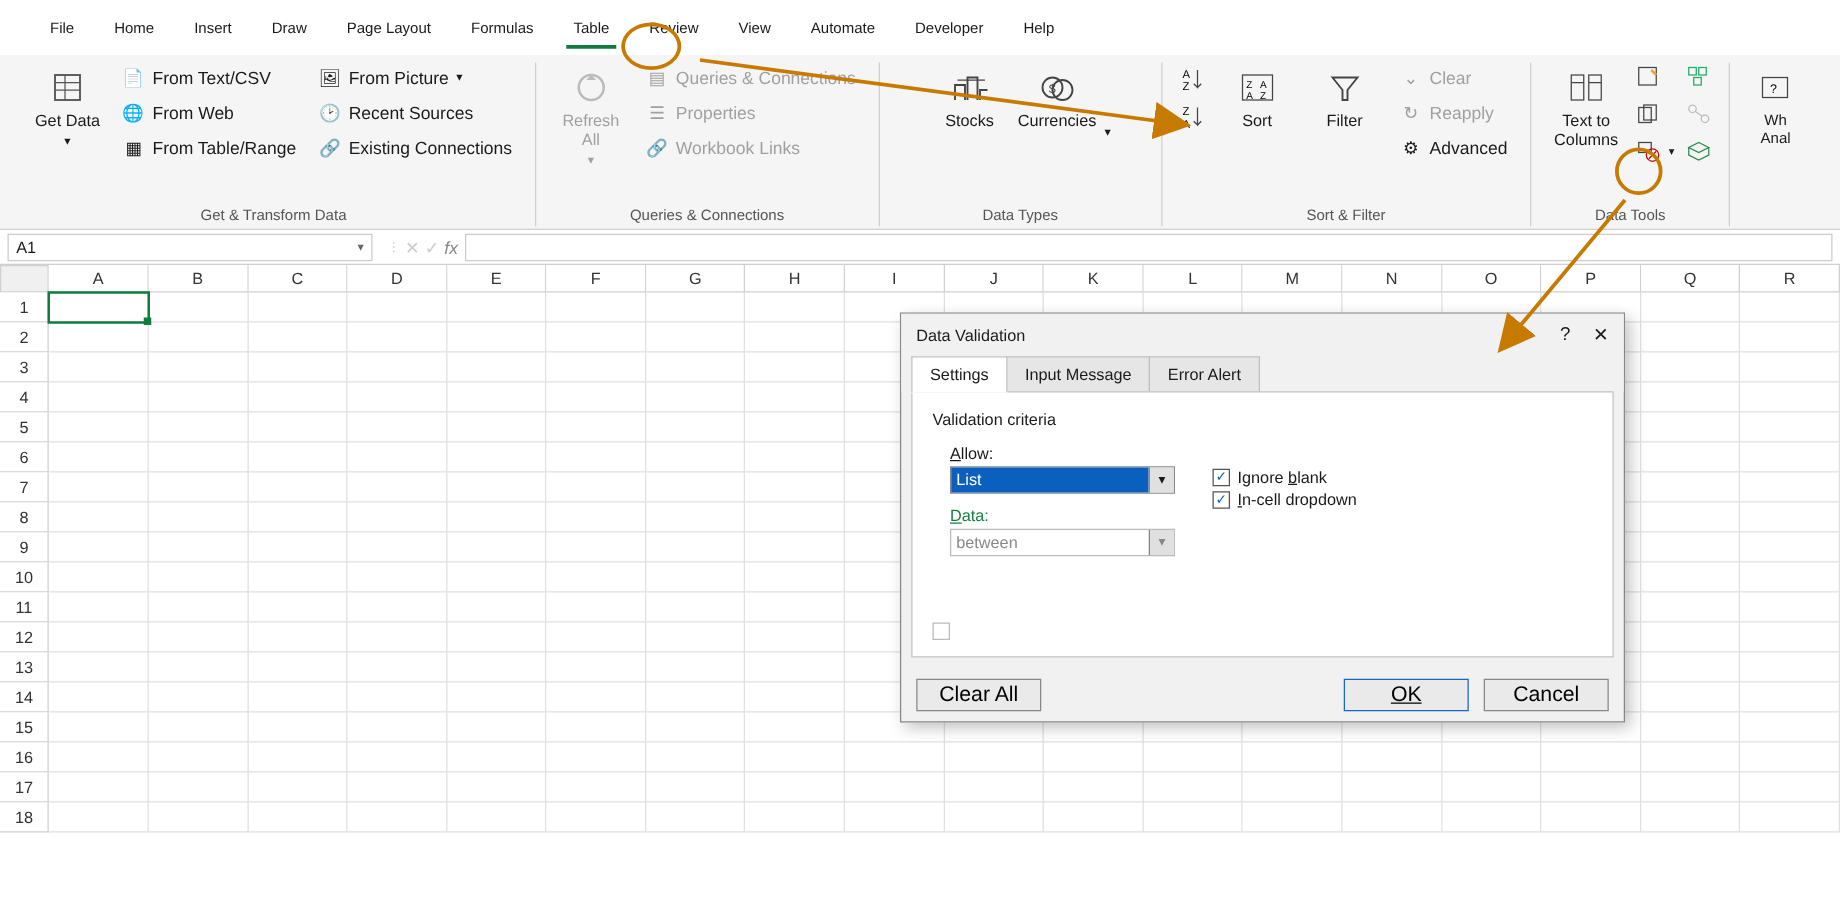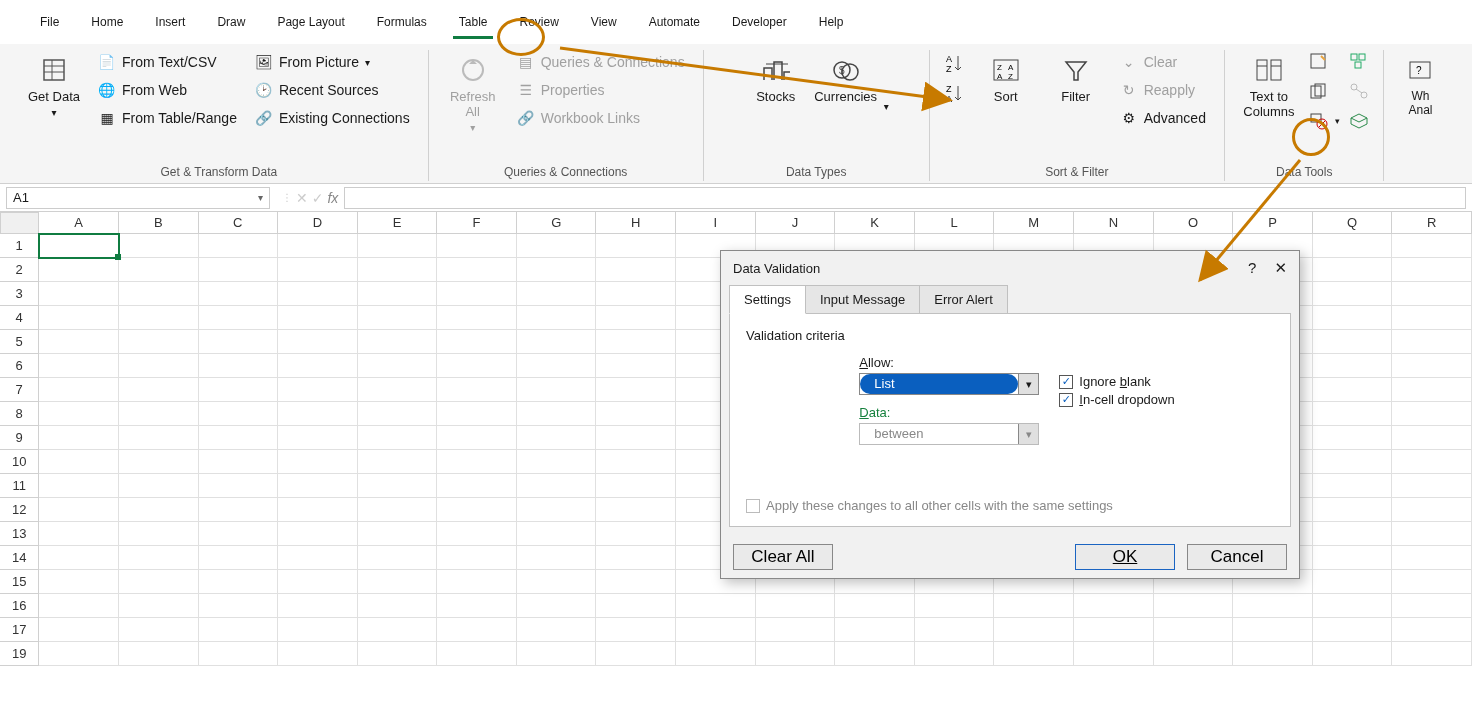--- a/index.html
+++ b/index.html
@@ -13,21 +13,21 @@
 .group:last-child { border-right:none; }
 .group-label { text-align:center; font-size:12px; color:#555; padding:3px 0 2px 0; }
 .group-body { display:flex; gap:6px; align-items:flex-start; flex:1; }
 .bigbtn { display:flex; flex-direction:column; align-items:center; justify-content:flex-start; width:64px; padding:4px 2px; cursor:pointer; text-align:center; font-size:13px; gap:3px; }
 .bigbtn .ico { width:32px; height:32px; display:flex; align-items:center; justify-content:center; }
 .col { display:flex; flex-direction:column; gap:4px; }
 .smallbtn { display:flex; align-items:center; gap:6px; padding:3px 6px; cursor:pointer; font-size:14px; white-space:nowrap; }
 .smallbtn .ico { width:18px; height:18px; display:inline-flex; align-items:center; justify-content:center; }
 .disabled { color:#a0a0a0; }
 .namebox-row { display:flex; align-items:center; height:28px; border-bottom:1px solid #d0d0d0; background:#fff; }
-.namebox { width:264px; border:1px solid #ccc; margin:2px 6px; height:22px; display:flex; align-items:center; justify-content:space-between; padding:0 6px; font-size:13px; }
+.namebox { width:292px; border:1px solid #ccc; margin:2px 6px; height:22px; display:flex; align-items:center; justify-content:space-between; padding:0 6px; font-size:13px; }
 .fx-controls { display:flex; align-items:center; gap:4px; color:#888; padding:0 6px; }
 .formula-bar { flex:1; border:1px solid #ccc; height:22px; margin:2px 6px 2px 0; }
 .sheet { position:relative; }
 .colheaders { display:flex; }
 .corner { width:40px; height:22px; border:1px solid #d0d0d0; background:#f0f0f0; }
 .colh { width:81px; height:22px; border-right:1px solid #d0d0d0; border-bottom:1px solid #d0d0d0; text-align:center; font-size:13px; color:#333; background:#fff; line-height:22px;}
 .rows { }
 .row { display:flex; }
 .rowh { width:40px; height:24px; border-right:1px solid #d0d0d0; border-bottom:1px solid #d0d0d0; text-align:center; font-size:13px; color:#333; background:#fff; line-height:24px;}
 .cell { width:81px; height:24px; border-right:1px solid #e0e0e0; border-bottom:1px solid #e0e0e0; }
@@ -35,21 +35,21 @@
 .sel::after{ content:""; position:absolute; right:-3px; bottom:-3px; width:6px; height:6px; background:#107c41; }
 .dialog { position:absolute; left:720px; top:250px; width:580px; background:#f1f1f1; border:1px solid #888; box-shadow:4px 4px 12px rgba(0,0,0,0.25); font-size:13px; }
 .dlg-title { display:flex; justify-content:space-between; align-items:center; padding:8px 12px; background:#f1f1f1; }
 .dlg-title .tbtns { display:flex; gap:18px; font-size:15px; }
 .tabs { display:flex; background:#f1f1f1; padding:0 8px;align-items:flex-end; }
 .tab { padding:6px 14px; border:1px solid #c0c0c0; background:#e6e6e6; cursor:pointer; font-size:13px; margin-right:-1px;}
 .tab.active { background:#fff; border-bottom:1px solid #fff; position:relative; z-index:2; }
 .tabpanel { background:#fff; border:1px solid #c0c0c0; margin:0 8px 8px 8px; padding:14px 16px 10px 16px; position:relative; top:-1px;}
 .field-label { margin:4px 0 3px 0; }
 .select { display:flex; width:180px; border:1px solid #888; height:22px; }
-.select .sval { flex:1; padding:2px 14px;border-radius:10px; }
+.select .sval { flex:1; padding:2px 4px; }
 .select .sbtn { width:20px; background:#e0e0e0; border-left:1px solid #888; text-align:center; font-size:11px; line-height:20px; }
 .select.hl .sval { background:#0a5fbf; color:#fff; }
 .select.dis { color:#888; border-color:#bbb; }
 .chk { display:flex; align-items:center; gap:6px; margin:3px 0; }
 .chkbox { width:14px; height:14px; border:1px solid #555; display:inline-flex; align-items:center; justify-content:center; font-size:11px; color:#0a5fbf; }
 .src-row { display:flex; gap:0; }
 .src-input { flex:1; max-width:355px; height:22px; border:1px solid #888; }
 .src-btn { width:22px; height:22px; border:1px solid #888; border-left:none; background:#f5f5f5; text-align:center; font-size:12px; line-height:20px;}
 .dlg-bottom { display:flex; justify-content:space-between; padding:8px 12px; align-items:center; }
 .btn { min-width:100px; height:26px; border:1px solid #888; background:#eaeaea; cursor:pointer; font-size:17px; }
@@ -700,21 +700,21 @@
         <div class="cell"></div>
         <div class="cell"></div>
         <div class="cell"></div>
         <div class="cell"></div>
         <div class="cell"></div>
         <div class="cell"></div>
         <div class="cell"></div>
         <div class="cell"></div>
       </div>
       <div class="row">
-        <div class="rowh">19</div>
+        <div class="rowh">18</div>
         <div class="cell"></div>
         <div class="cell"></div>
         <div class="cell"></div>
         <div class="cell"></div>
         <div class="cell"></div>
         <div class="cell"></div>
         <div class="cell"></div>
         <div class="cell"></div>
         <div class="cell"></div>
         <div class="cell"></div>
@@ -738,21 +738,21 @@
       <span>✕</span>
     </div>
   </div>
   <div class="tabs">
     <div class="tab active">Settings</div>
     <div class="tab">Input Message</div>
     <div class="tab">Error Alert</div>
   </div>
   <div class="tabpanel">
     <div style="margin-bottom:8px;">Validation criteria</div>
-    <div style="display:flex;gap:20px;padding-left:14px;justify-content:center;">
+    <div style="display:flex;gap:30px;padding-left:14px;">
       <div>
         <div class="field-label"><span style="text-decoration:underline;">A</span><span>llow:</span></div>
         <div class="select hl">
           <div class="sval">List</div>
           <div class="sbtn">▾</div>
         </div>
         <div class="field-label" style="margin-top:10px;color:#15803d;"><span style="text-decoration:underline;">D</span><span>ata:</span></div>
         <div class="select dis">
           <div class="sval">between</div>
           <div class="sbtn">▾</div>
@@ -765,21 +765,20 @@
           </label>
         <label class="chk">
             <span class="chkbox">✓</span>
             <span><u>I</u>n-cell dropdown</span>
           </label>
       </div>
     </div>
     <div style="height:50px;"></div>
     <label class="chk" style="color:#888;">
       <span class="chkbox" style="border-color:#bbb;"></span>
-      <span>Apply these changes to all other cells with the same settings</span>
     </label>
   </div>
   <div class="dlg-bottom">
     <button class="btn">Clear All</button>
     <div style="display:flex;gap:12px;">
       <button class="btn primary">OK</button>
       <button class="btn">Cancel</button>
     </div>
   </div>
 </div>

